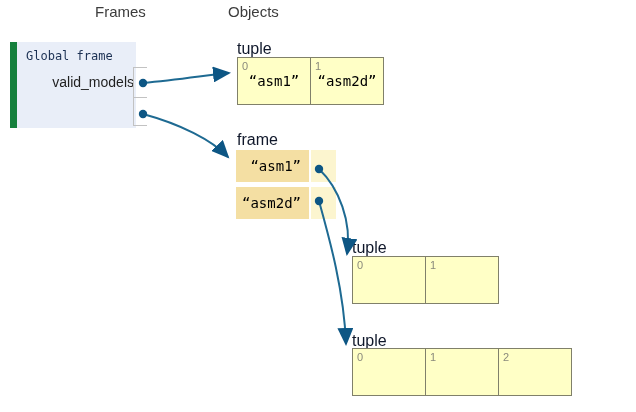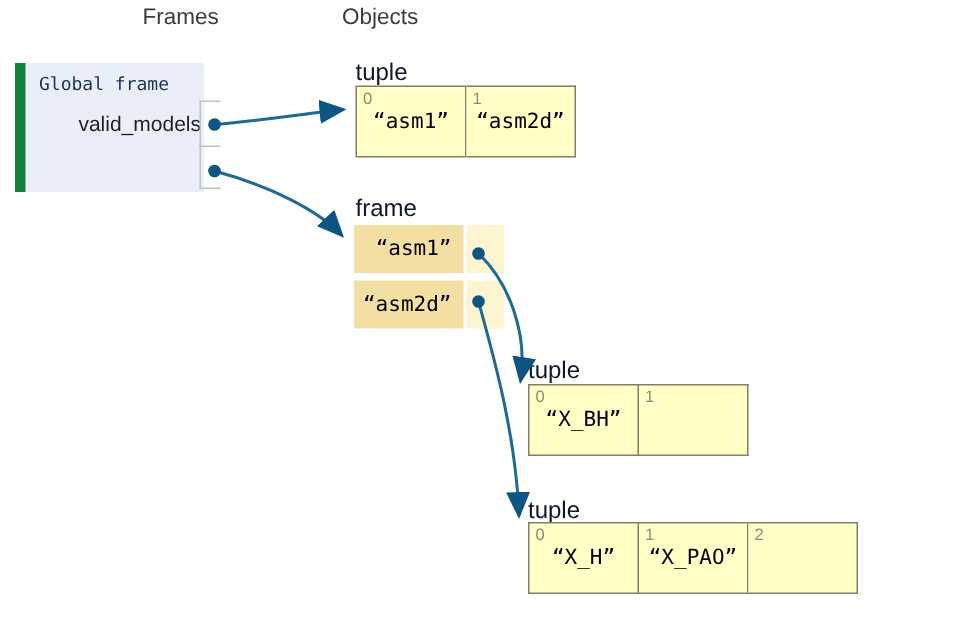--- a/index.html
+++ b/index.html
@@ -95,36 +95,33 @@
   <span class="obj-label" style="left:237px; top:131px;">frame</span>
   <div class="dict-key" id="dict-key-0">“asm1”</div>
   <div class="dict-val" id="dict-val-0"></div>
   <div class="dict-key" id="dict-key-1">“asm2d”</div>
   <div class="dict-val" id="dict-val-1"></div>
 
   <span class="obj-label" style="left:352px; top:239px;">tuple</span>
   <div class="tuple" style="left:352px; top:256px;">
     <div class="tcell">
       <div class="tindex">0</div>
-      <div class="tval">“X_BH”</div>
     </div>
     <div class="tcell">
       <div class="tindex">1</div>
     </div>
   </div>
 
   <span class="obj-label" style="left:352px; top:332px;">tuple</span>
   <div class="tuple" style="left:352px; top:348px;">
     <div class="tcell">
       <div class="tindex">0</div>
-      <div class="tval">“X_H”</div>
     </div>
     <div class="tcell">
       <div class="tindex">1</div>
-      <div class="tval">“X_PAO”</div>
     </div>
     <div class="tcell">
       <div class="tindex">2</div>
     </div>
   </div>
 
   <svg class="arrows" width="636" height="412">
     <defs>
       <marker id="ah" markerWidth="10" markerHeight="8" refX="8" refY="4" orient="auto">
         <path d="M0,0 L9,4 L0,8 z" fill="#0d5684"></path>

